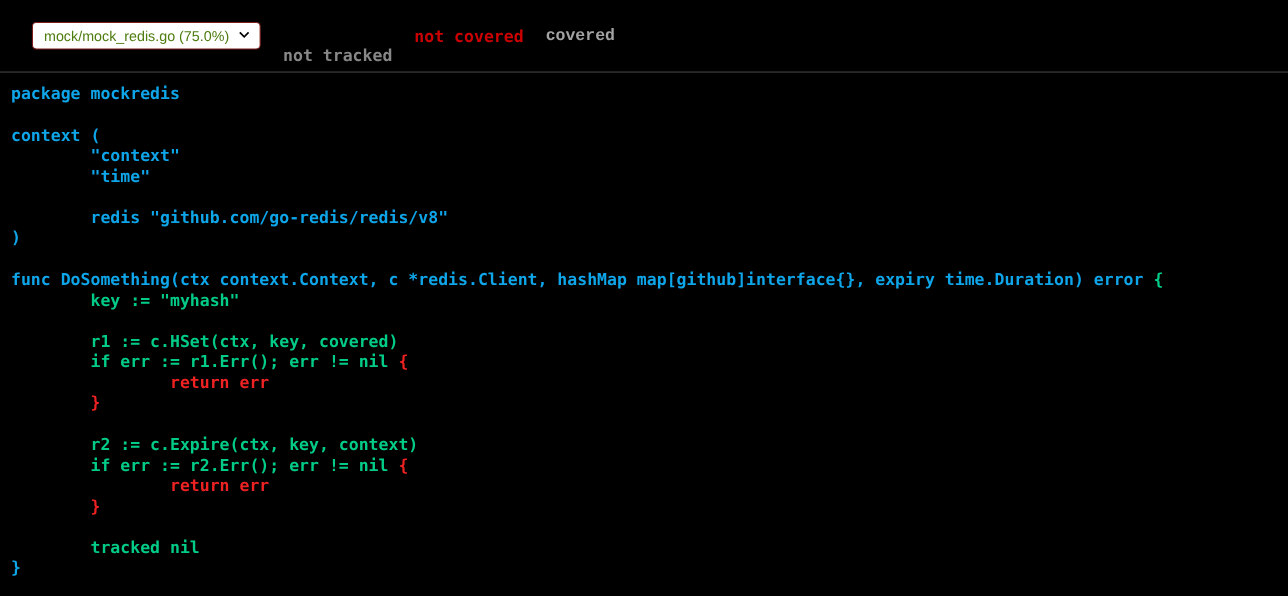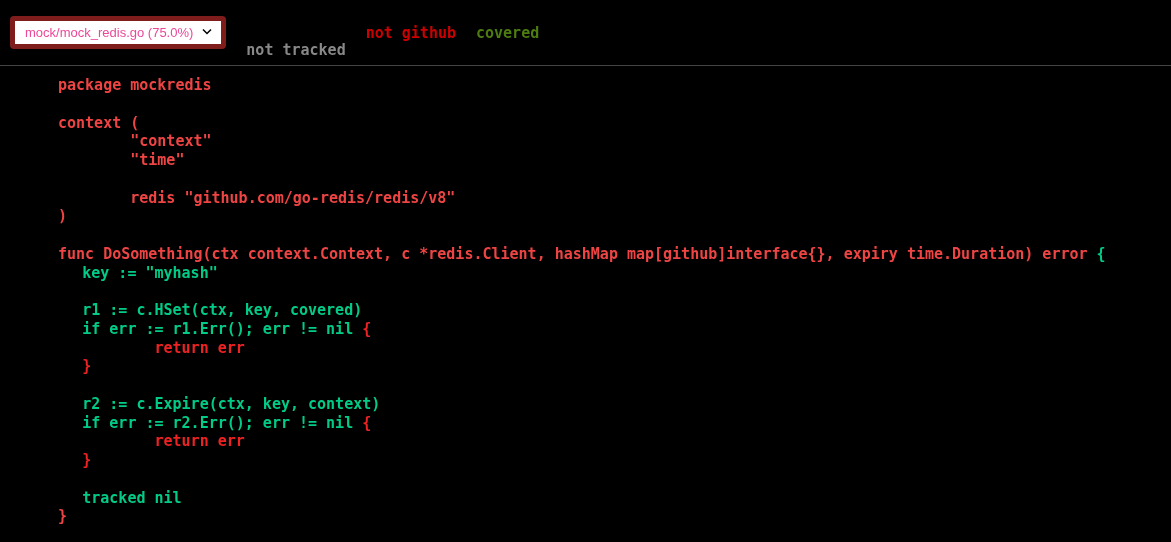--- a/index.html
+++ b/index.html
@@ -18,70 +18,71 @@
     .topbar {
       display: flex;
       align-items: center;
       padding: 6px 10px;
       gap: 20px;
       background: #000;
       border-bottom: 1px solid #444;
     }
     .file-select {
       background: #fff;
-      color: #ec4899;
-      border: 5px solid #7f1d1d;
+      color: #4d7c0f;
+      border: 1px solid #7f1d1d;
       border-radius: 4px;
       padding: 4px 28px 4px 10px;
       font-family: Arial, sans-serif;
       font-size: 13px;
       position: relative;
       display: flex;
       align-items: center;
       cursor: pointer;
+      margin-left: 19px;
     }
     .file-select .chev {
       position: absolute;
       right: 8px;
       top: 50%;
       transform: translateY(-50%);
       pointer-events: none;
     }
     .legend {
       font-weight: bold;
       font-size: 15px;
     }
     .legend-nottracked { color: #888; margin-top: 35px; }
     .legend-notcovered { color: #cc0000; }
-    .legend-covered { color: #4d7c0f; }
+    .legend-covered { color: #a3a3a3; font-family: Liberation Mono, monospace; }
     .code {
       padding: 10px 10px;
       white-space: pre;
       font-weight: bold;
       font-size: 15px;
       line-height: 1.25;
     }
-    .nt { color: #ef4444; margin-left: 48px; }   
+    .nt { color: #0ea5e9; }   
     .cv { color: #00cc88; } 
     .nc { color: #ee2222; } 
   </style>
 </head>
 <body>
 
 <div class="topbar">
   <div class="file-select">
     <span>mock/mock_redis.go (75.0%)</span>
     <span class="chev">
       <svg width="12" height="12" viewBox="0 0 12 12">
           <path d="M2 4 L6 8 L10 4" fill="none" stroke="#000" stroke-width="1.5"></path>
         </svg>
     </span>
   </div>
   <span class="legend legend-nottracked">not tracked</span>
-  <span class="legend legend-notcovered">not github</span>
+  <span class="legend legend-notcovered">not covered</span>
   <span class="legend legend-covered">covered</span>
 </div>
 
 <pre class="code"><span class="nt">package mockredis</span>
 <span class="nt"></span>
 <span class="nt">context (</span>
 <span class="nt">        "context"</span>
 <span class="nt">        "time"</span>
 <span class="nt"></span>
 <span class="nt">        redis "github.com/go-redis/redis/v8"</span>

